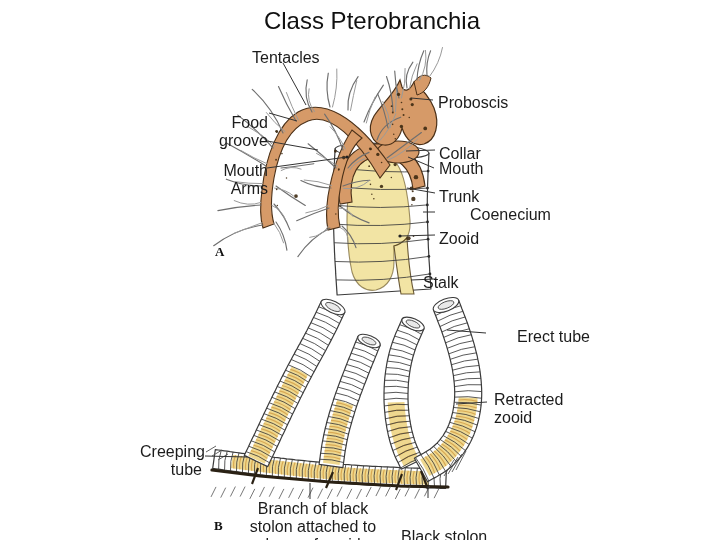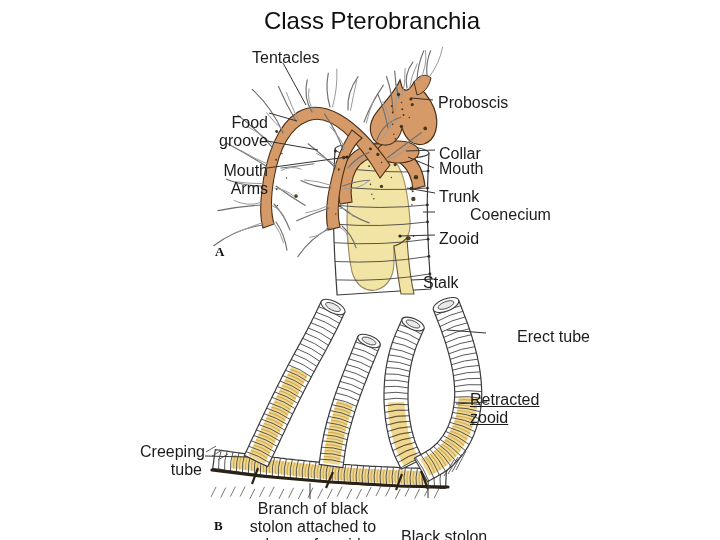--- a/index.html
+++ b/index.html
@@ -481,21 +481,21 @@
   <div class="lbl" style="left:438px;top:94px;text-align:center;">Proboscis</div>
   <div class="lbl" style="left:439px;top:145px;">Collar</div>
   <div class="lbl" style="left:439px;top:160px;">Mouth</div>
   <div class="lbl" style="left:439px;top:188px;">Trunk</div>
   <div class="lbl" style="left:439px;top:206px;margin-left:31px;">Coenecium</div>
   <div class="lbl" style="left:439px;top:230px;">Zooid</div>
   <div class="lbl" style="left:423px;top:274px;">Stalk</div>
   <div class="panel" style="left:215px;top:244px;">A</div>
 
   <div class="lbl" style="left:489px;top:328px;padding-left:28px;">Erect tube</div>
-  <div class="lbl" style="left:470px;top:391px;text-decoration:underline;">Retracted
+  <div class="lbl" style="left:494px;top:391px;">Retracted
 zooid</div>
   <div class="lbl r" style="left:140px;width:62px;top:443px;">Creeping
 tube</div>
   <div class="lbl c" style="left:248px;width:130px;top:500px;">Branch of black
 stolon attached to
 base of zooid stalk</div>
   <div class="lbl" style="left:401px;top:502px;margin-top:26px;">Black stolon</div>
   <div class="panel" style="left:214px;top:518px;">B</div>
 
 </div>

